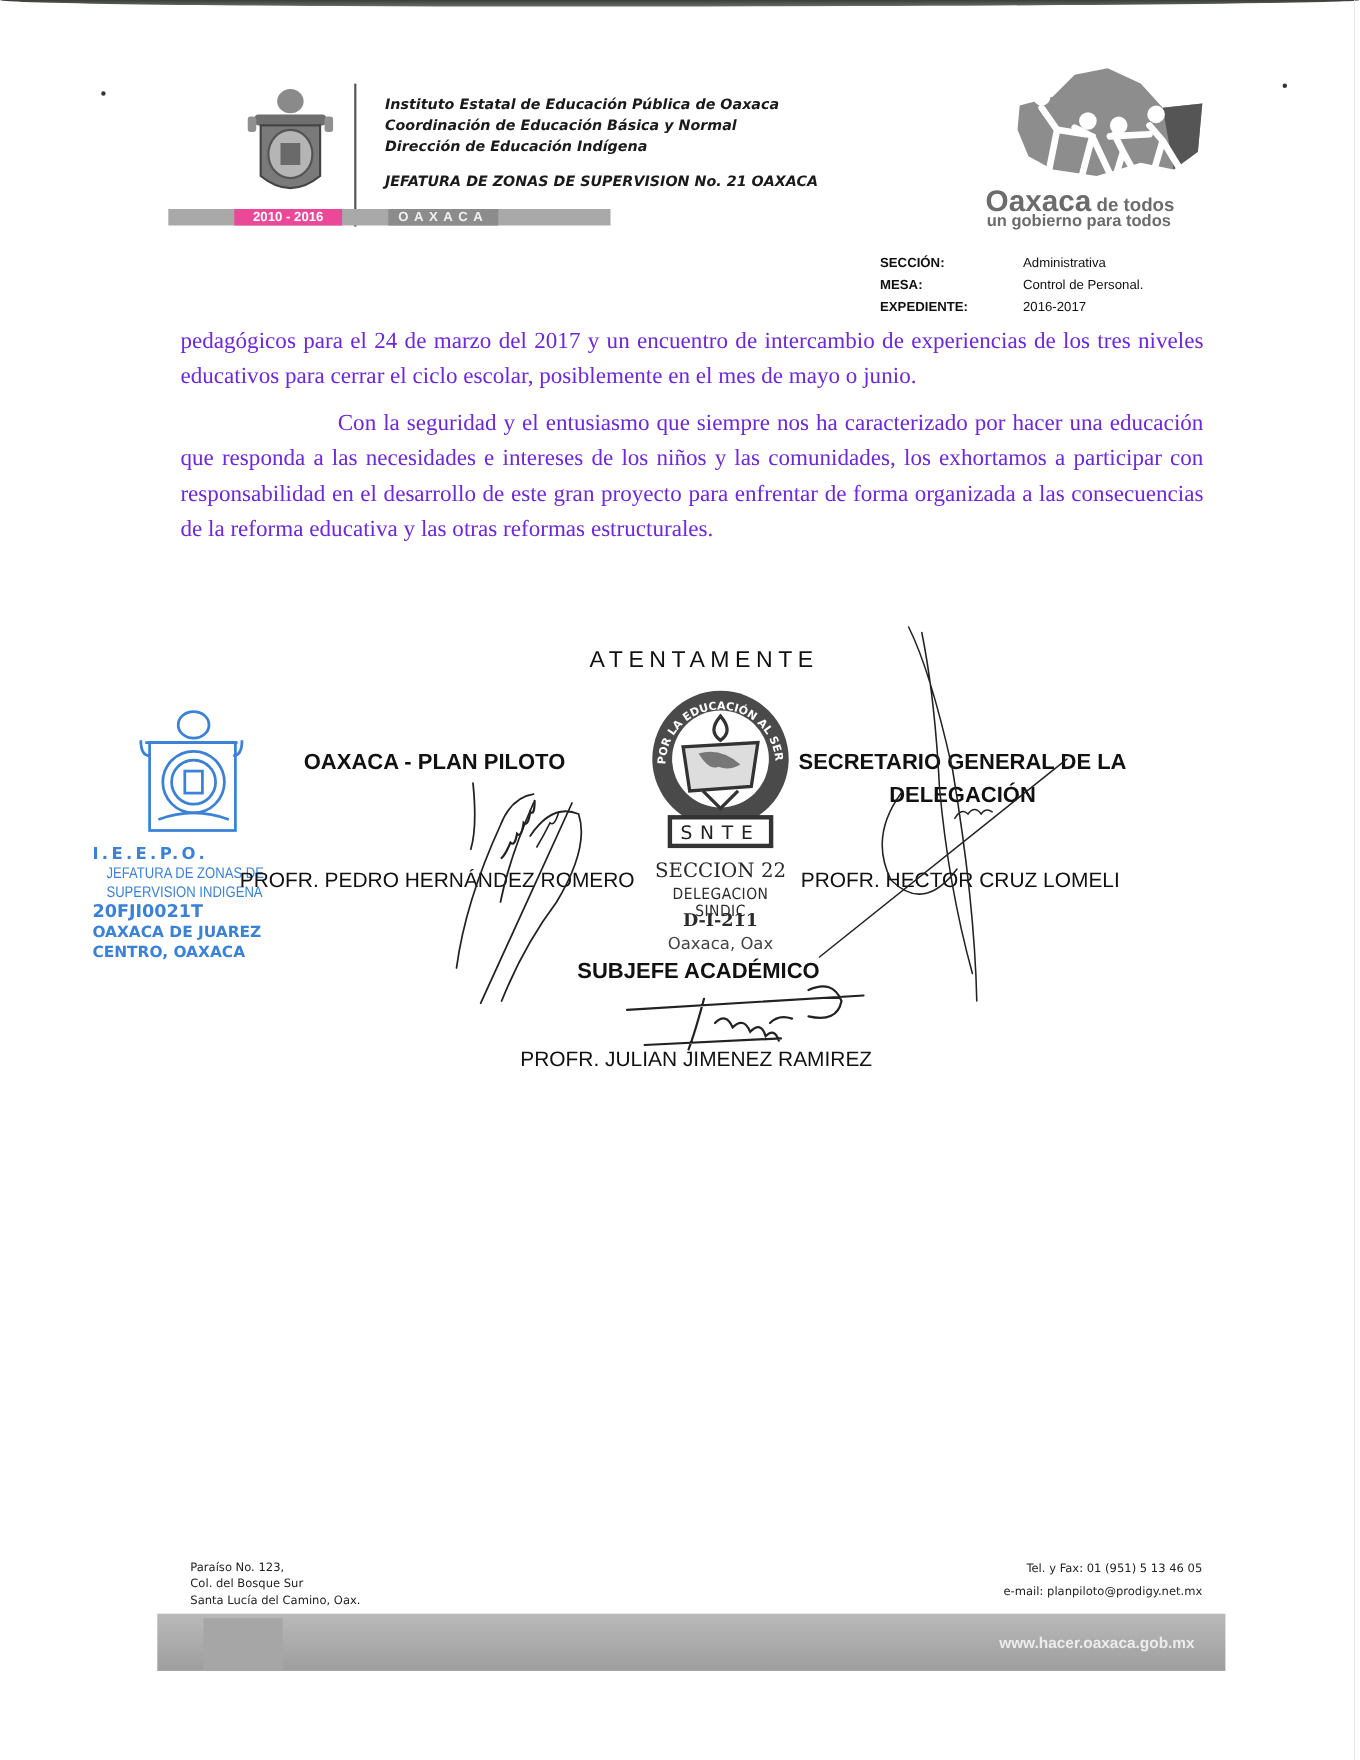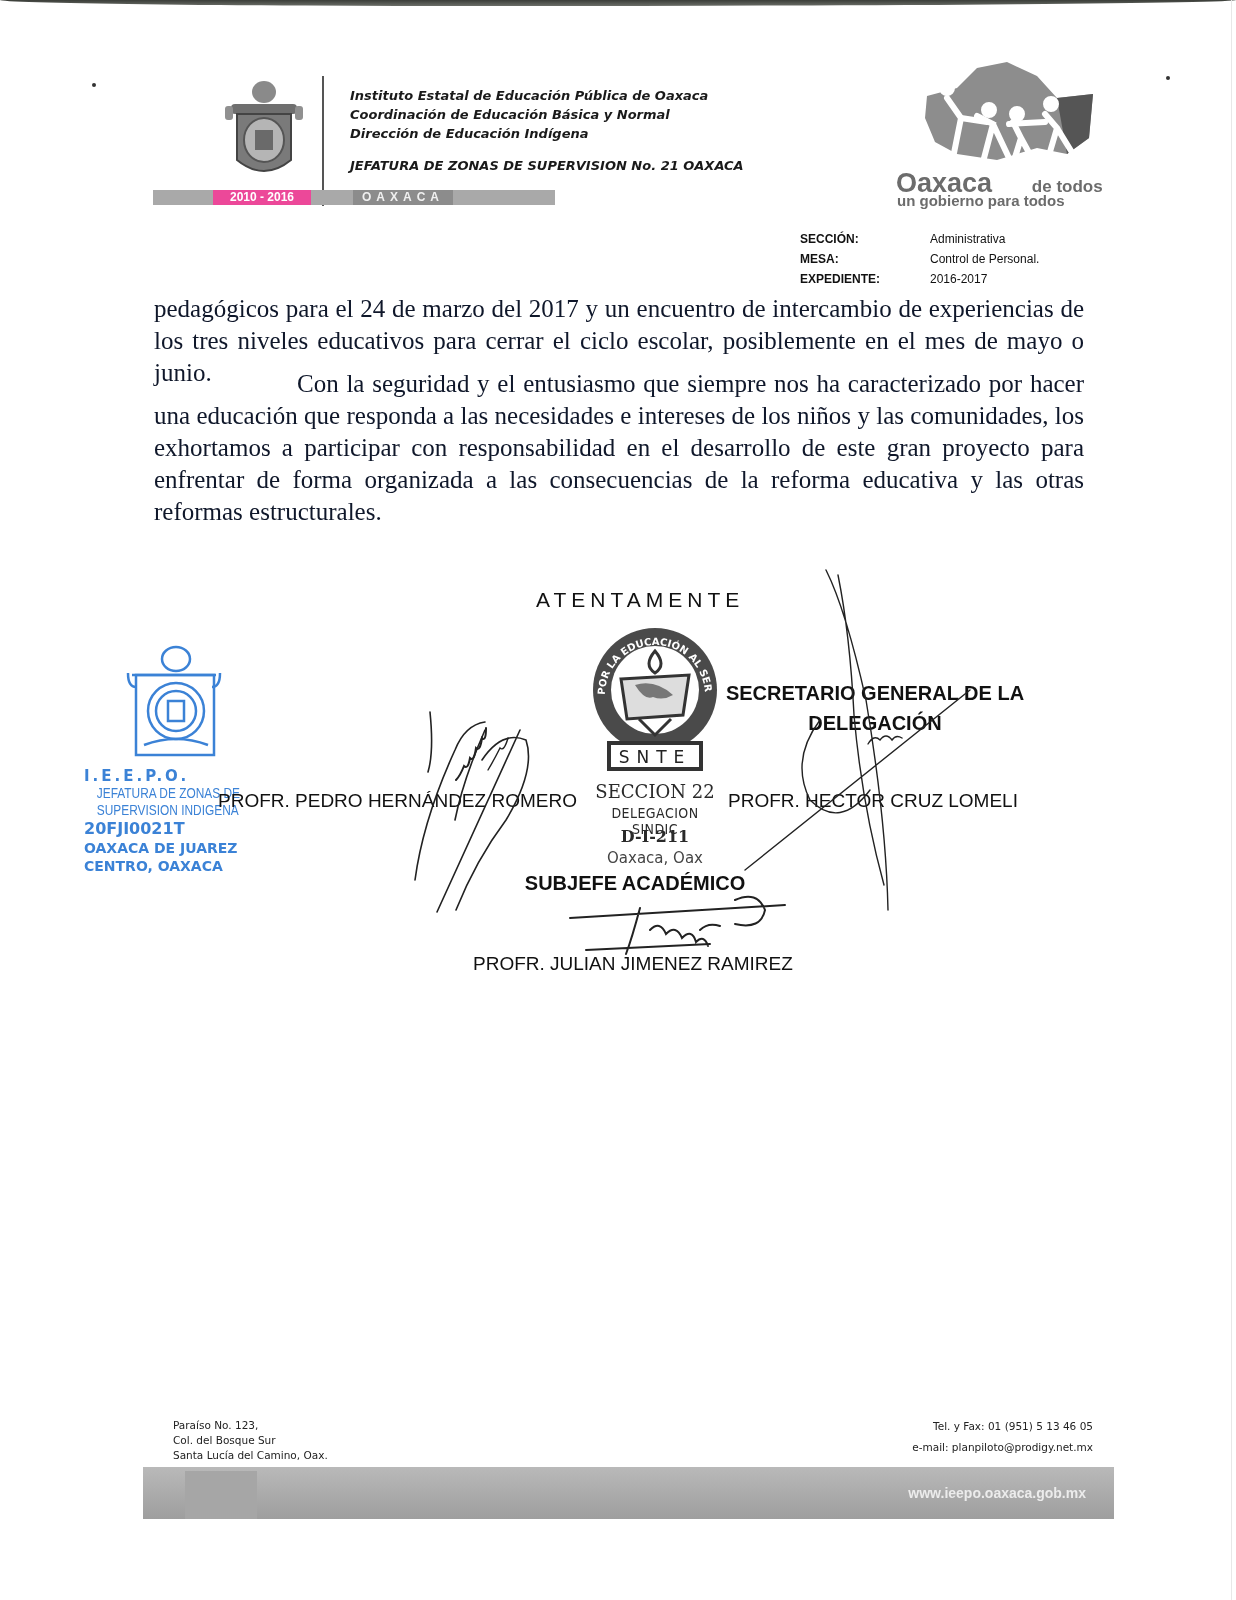--- a/index.html
+++ b/index.html
@@ -13,30 +13,30 @@
   .inst { position: absolute; left: 350px; top: 86px; font-family: "DejaVu Sans", sans-serif; font-style: italic; font-weight: bold; font-size: 13px; line-height: 19px; color: #1a1a1a; }
   .jefatura { position: absolute; left: 350px; top: 158px; font-family: "DejaVu Sans", sans-serif; font-style: italic; font-weight: bold; font-size: 13px; color: #1a1a1a; }
   .hbar { position: absolute; left: 153px; top: 190px; width: 402px; height: 15px; background: #a9a9a9; }
   .hbar .years { position: absolute; left: 60px; top: 0; width: 98px; height: 15px; background: #ec4899; color: #fff; font-weight: bold; font-size: 12px; line-height: 15px; text-align: center; }
   .hbar .oax { position: absolute; left: 200px; top: 0; width: 100px; height: 15px; background: #8c8c8c; color: #f0f0f0; font-weight: bold; font-size: 12px; letter-spacing: 5px; line-height: 15px; text-align: center; }
 
   .gov-logo { position: absolute; left: 893px; top: 58px; width: 210px; height: 155px; }
   .gov-logo .map { position: absolute; left: 24px; top: 0; width: 180px; height: 108px; }
   .gov-logo .t1 { position: absolute; left: 3px; top: 110px; font-family: "Liberation Sans", sans-serif; font-weight: bold; color: #6c6c6c; white-space: nowrap; }
   .gov-logo .t1 .big { font-size: 27px; }
-  .gov-logo .t1 .small { font-size: 17px; padding-left: 35px; }
+  .gov-logo .t1 .small { font-size: 17px; }
   .gov-logo .t2 { position: absolute; left: 4px; top: 134px; font-weight: bold; color: #6c6c6c; font-size: 15px; white-space: nowrap; }
 
   .meta { position: absolute; left: 800px; top: 229px; font-family: "Liberation Sans", sans-serif; font-size: 12px; line-height: 20px; }
   .meta .row { display: flex; }
   .meta .k { width: 130px; font-weight: bold; }
   .meta .v { }
 
   
-  .body { position: absolute; left: 154px; width: 930px; font-family: "Liberation Serif", serif; font-size: 25px; line-height: 32px; text-align: justify; color: #0f172a; }
+  .body { position: absolute; left: 164px; width: 930px; font-family: "Liberation Serif", serif; font-size: 21px; line-height: 32px; text-align: justify; color: #6d28d9; }
   .p1 { top: 293px; }
   .p2 { top: 368px; text-indent: 143px; }
 
   
   .atentamente { position: absolute; left: 536px; top: 588px; font-size: 21px; letter-spacing: 5px; font-weight: normal; }
   .stamp-iee { position: absolute; left: 84px; top: 645px; width: 170px; height: 240px; color: #3b82d6; }
   .stamp-iee .crest { position: absolute; left: 40px; top: 0; width: 100px; height: 112px; }
   .stamp-iee .txt { position: absolute; left: 0; top: 122px; width: 170px; text-align: left; font-family: "DejaVu Sans", sans-serif; font-weight: bold; color: #3b82d6; }
   .stamp-iee .l1 { font-size: 15px; letter-spacing: 3px; line-height: 18px; }
   .stamp-iee .l2, .stamp-iee .l3 { font-family: "Liberation Sans", sans-serif; font-weight: normal; font-size: 14px; line-height: 17px; transform: scaleX(0.85); }
@@ -179,20 +179,21 @@
     <rect x="24" y="128" width="92" height="26" fill="#fff" stroke="#333" stroke-width="4"></rect>
     <text x="70" y="148" text-anchor="middle" font-family="DejaVu Sans, sans-serif" font-size="17" letter-spacing="7" fill="#222">SNTE</text>
   </svg>
   <div class="s1">SECCION 22</div>
   <div class="s2">DELEGACION SINDIC</div>
   <div class="s3">D-I-211</div>
   <div class="s4">Oaxaca, Oax</div>
 </div>
 
 <div class="sig-title t-jefe">
+  <div>OAXACA - PLAN PILOTO</div>
 </div>
 <div class="sig-title t-sec">
   <div>SECRETARIO GENERAL DE LA DELEGACIÓN</div>
 </div>
 <div class="sig-name n-pedro">PROFR. PEDRO HERNÁNDEZ ROMERO</div>
 <div class="sig-name n-hector">PROFR. HECTOR CRUZ LOMELI</div>
 <div class="sig-title t-sub">SUBJEFE ACADÉMICO</div>
 <div class="sig-name n-julian">PROFR. JULIAN JIMENEZ RAMIREZ</div>
 
 <svg class="scribbles" viewBox="0 0 1236 1600">
@@ -213,15 +214,15 @@
     <div>Paraíso No. 123,</div>
     <div>Col. del Bosque Sur</div>
     <div>Santa Lucía del Camino, Oax.</div>
   </div>
   <div class="contact">
     <div>Tel. y Fax: 01 (951) 5 13 46 05</div>
     <div>e-mail: planpiloto@prodigy.net.mx</div>
   </div>
   <div class="fbar">
     <div class="blk"></div>
-    <div class="url">www.ieepo.oaxaca.gob.mx</div>
+    <div class="url">www.hacer.oaxaca.gob.mx</div>
   </div>
 </footer>
 
 </body></html>

